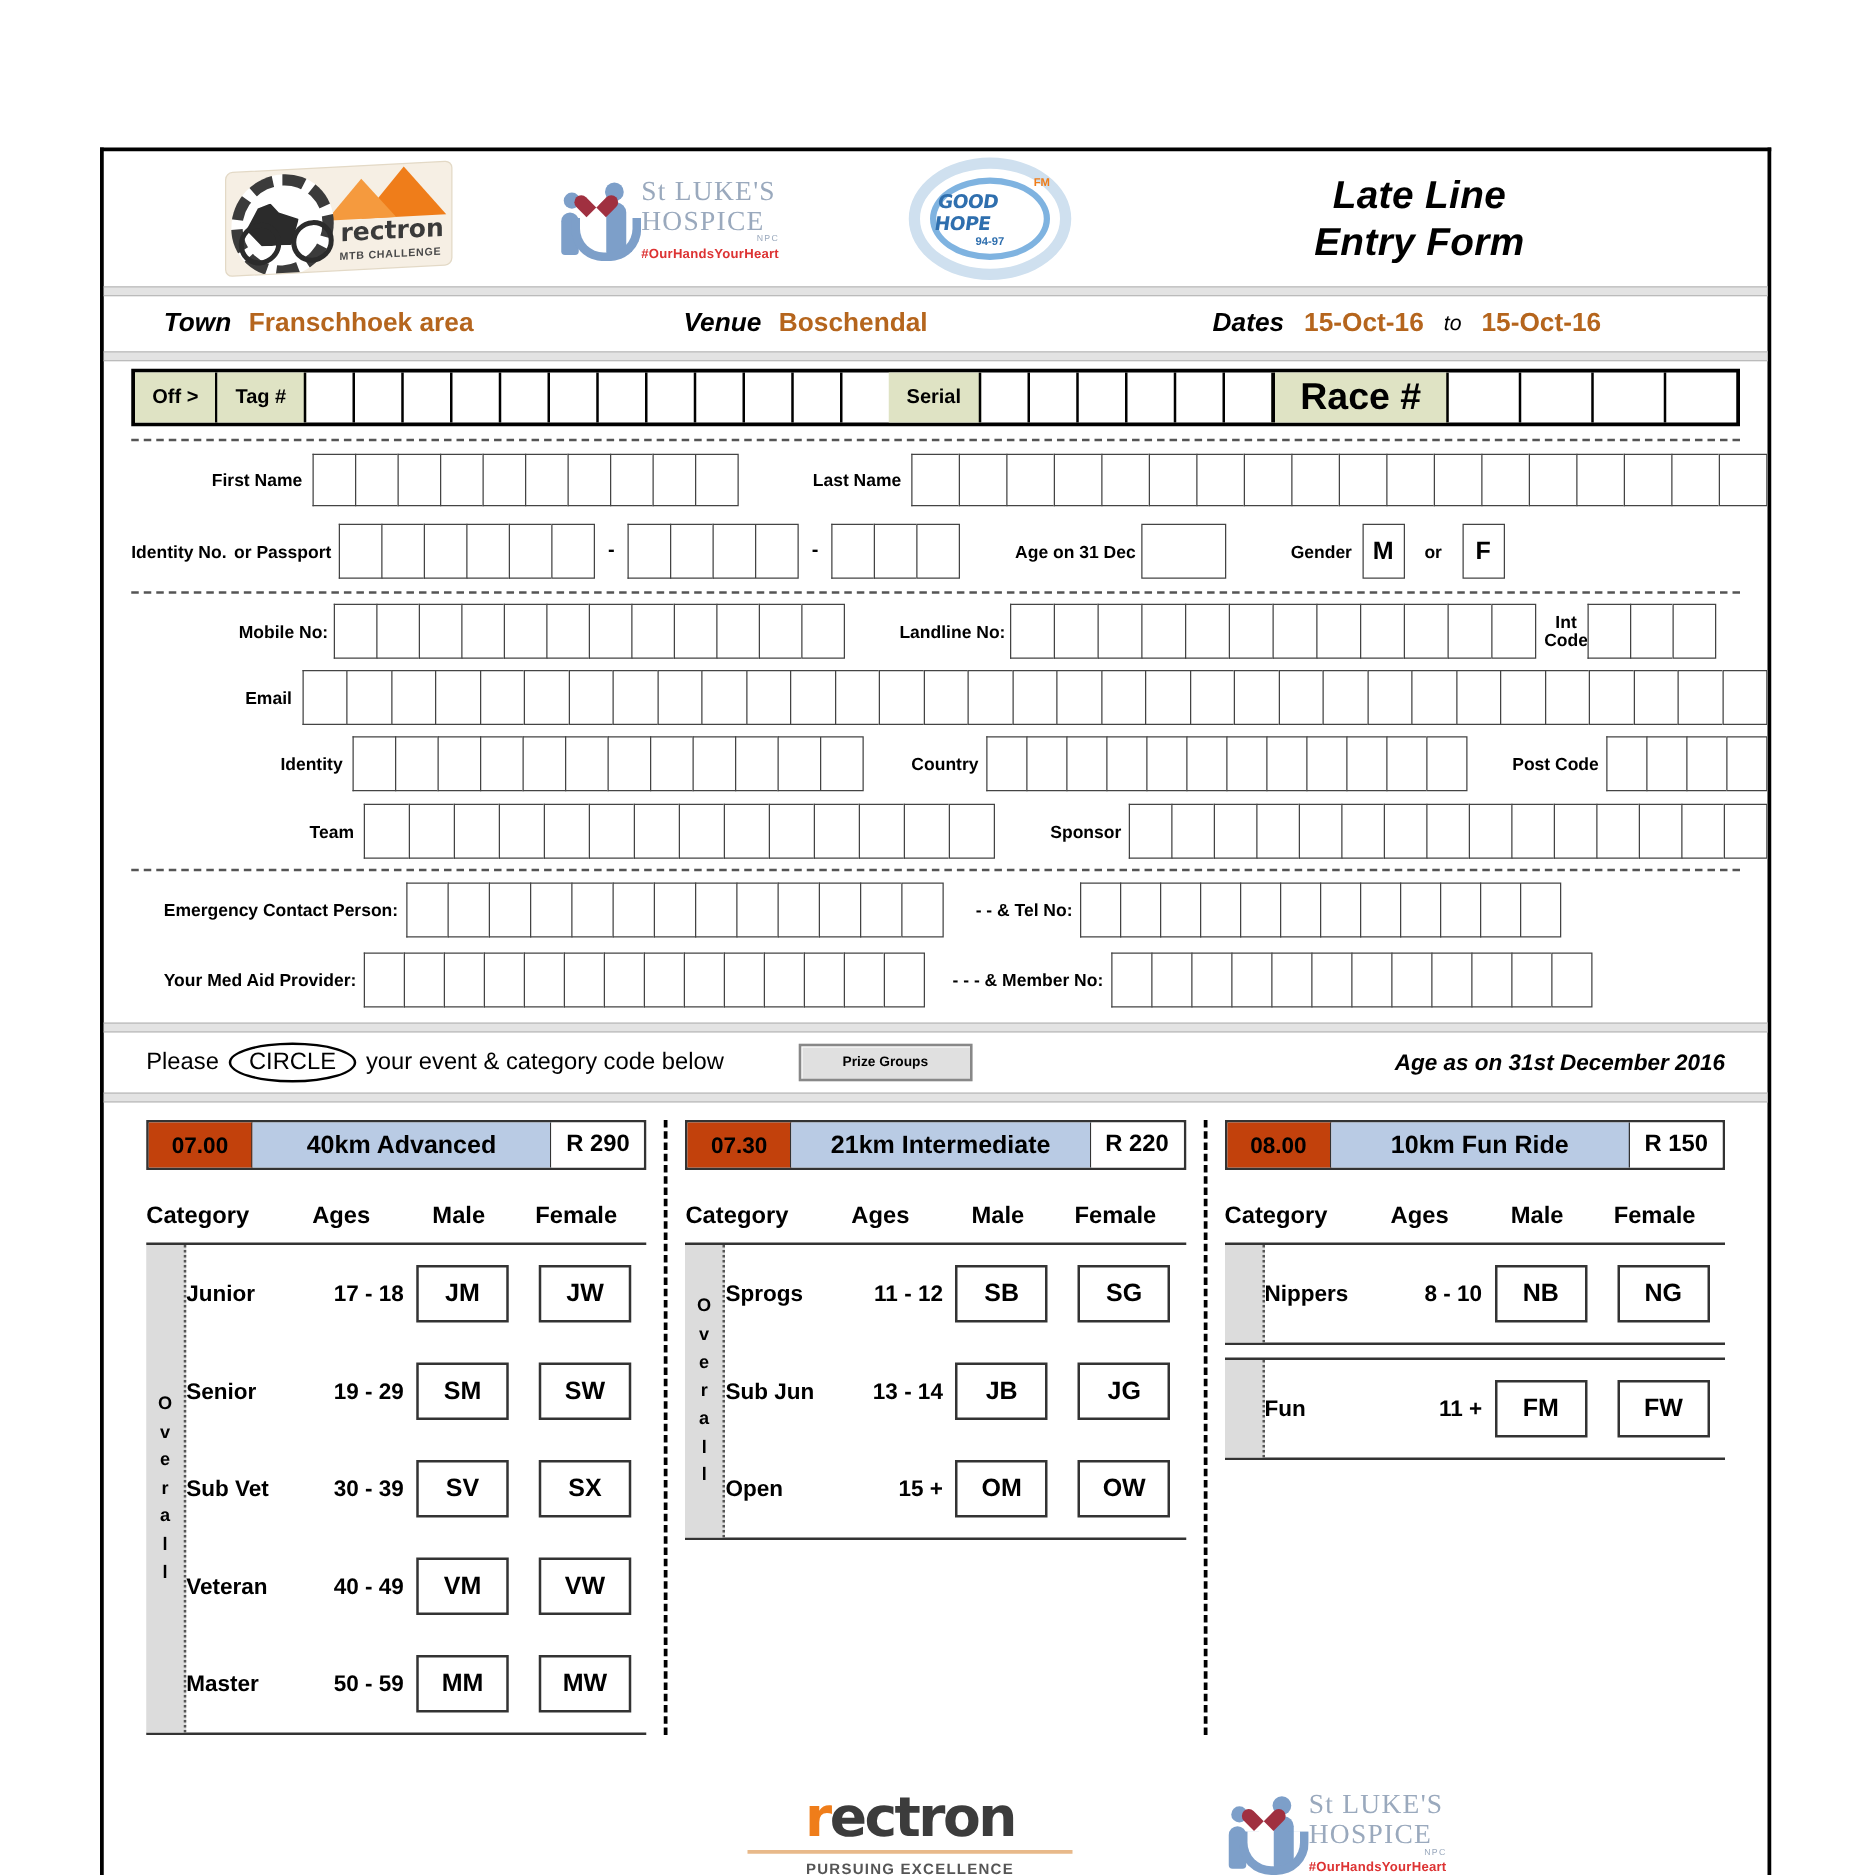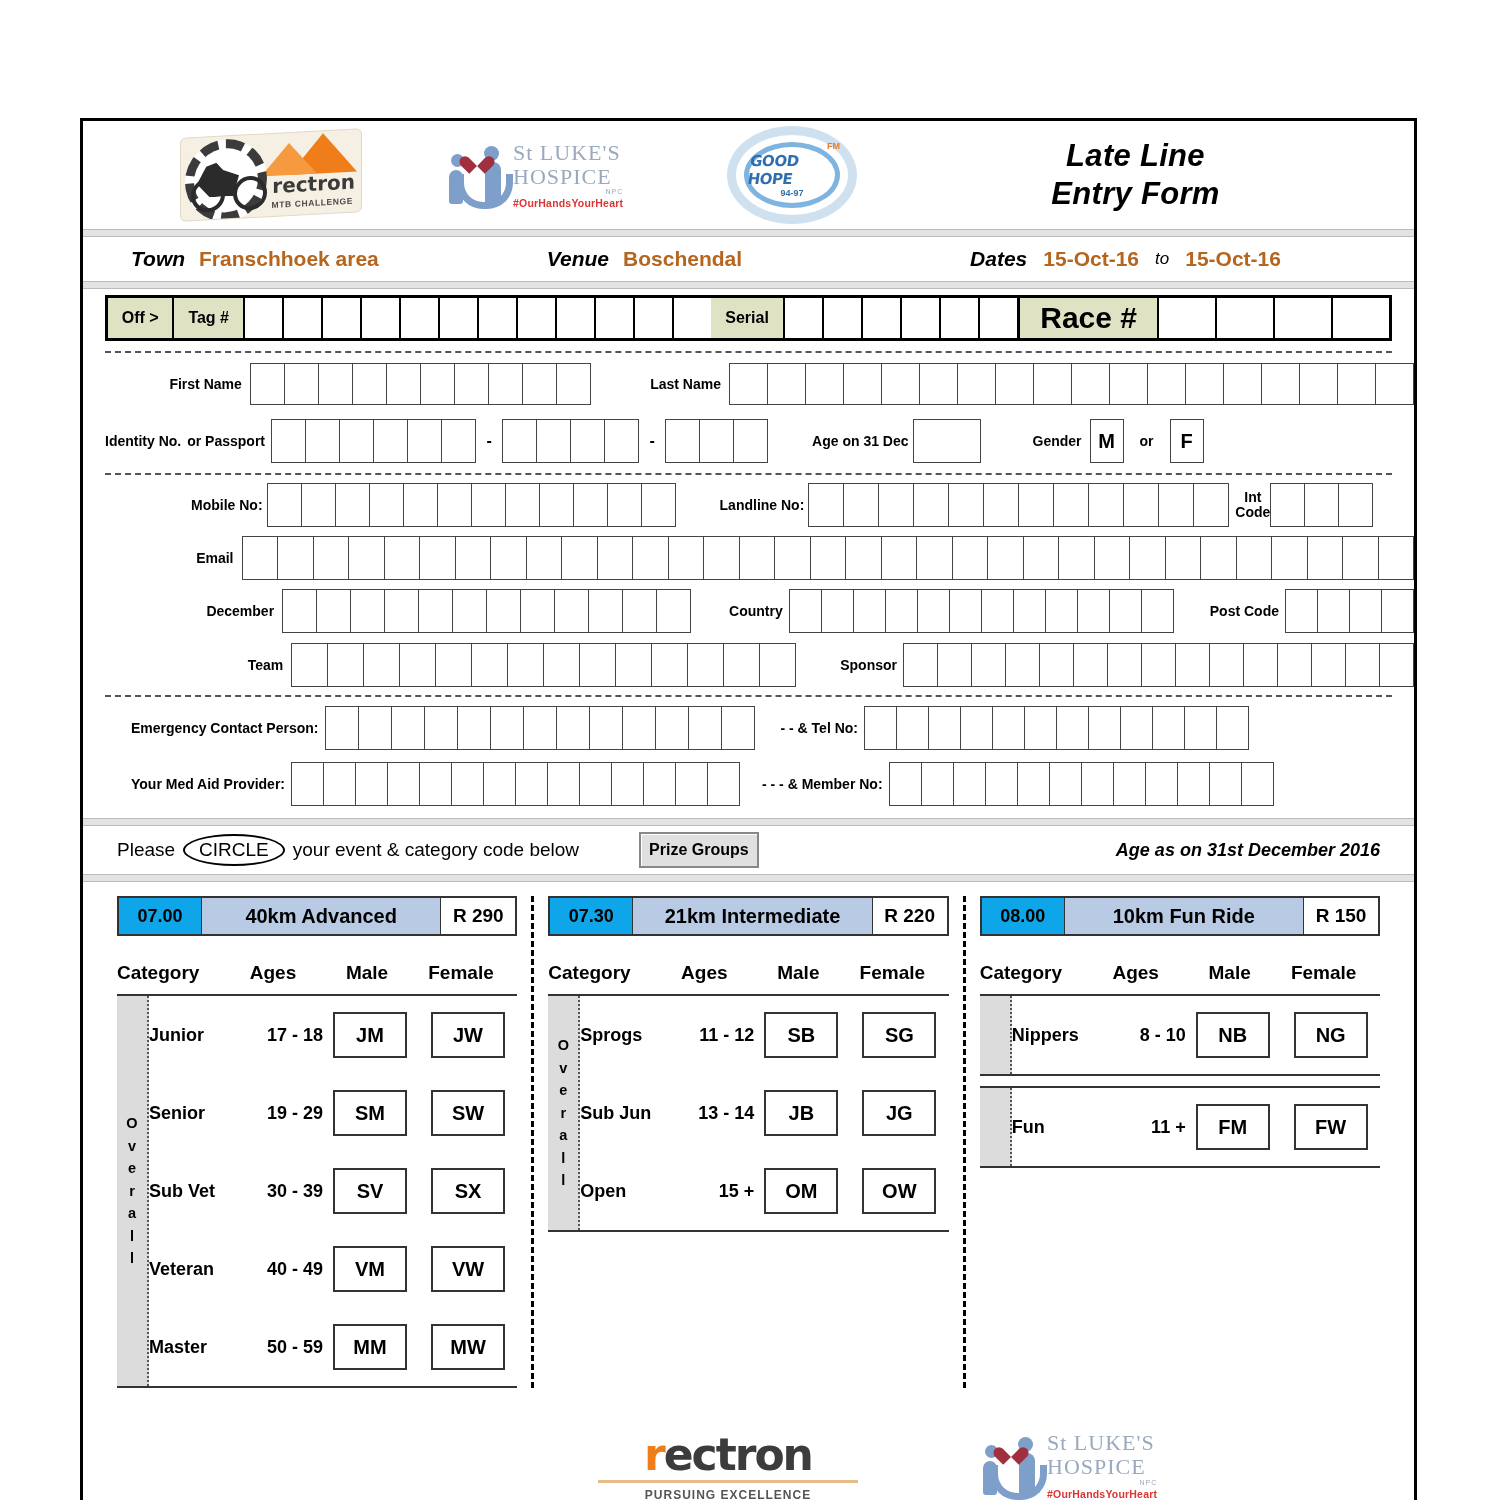--- a/index.html
+++ b/index.html
@@ -91,21 +91,21 @@
   .tagcap{background:#dfe3c4;border-right:2px solid #000;display:flex;align-items:center;justify-content:center;
           font-weight:bold;}
   .tcell{border-right:2px solid #000;}
   .tagrow .tcell:last-child{border-right:none;}
 
   
   .evtwrap{display:flex;margin-top:14px;padding:0 20px;}
   .evtcol{flex:1;padding:0 14px;}
   .vdash{border-left:3px dashed #000;}
   .evthead{display:flex;border:2px solid #333;height:36px;align-items:stretch;}
-  .evt-time{width:82px;background:#0ea5e9;display:flex;align-items:center;justify-content:center;
+  .evt-time{width:82px;background:#c2410c;display:flex;align-items:center;justify-content:center;
             font-weight:bold;font-size:18px;border-right:1px solid #333;}
   .evt-name{flex:1;background:#b9cbe4;display:flex;align-items:center;justify-content:center;
             font-weight:bold;font-size:20px;border-right:1px solid #333;}
   .evt-price{width:74px;background:#fff;display:flex;align-items:center;justify-content:center;
              font-weight:bold;font-size:19px;}
 
   .cathead{display:flex;margin-top:26px;font-size:19px;font-weight:bold;}
   .c-cat{width:108px;} .c-age{width:96px;text-align:center;}
   .c-m{width:92px;text-align:center;} .c-f{width:96px;text-align:center;}
 
@@ -117,21 +117,21 @@
   .catrow{display:flex;align-items:center;height:78px;}
   .catrow .nm{width:82px;font-size:18px;font-weight:bold;}
   .catrow .ag{width:92px;text-align:right;font-size:18px;font-weight:bold;padding-right:10px;}
   .codebox{width:70px;height:42px;border:2px solid #333;display:flex;align-items:center;justify-content:center;
            font-size:20px;font-weight:bold;background:#fff;}
   .codegap{width:24px;}
 
   
   .circlerow{display:flex;align-items:center;height:48px;padding:0 34px;font-size:19px;}
   .circle-el{border:2.5px solid #000;border-radius:50%;padding:3px 14px;margin:0 8px;font-size:19px;}
-  .prizebtn{border:2px solid #888;background:#e0e0e0;padding:7px 8px;font-size:16px;font-weight:bold;
+  .prizebtn{border:2px solid #888;background:#e0e0e0;padding:7px 33px;font-size:11px;font-weight:bold;
             box-shadow:1px 1px 0 #fff inset;}
   .ageas{margin-left:auto;font-style:italic;font-weight:bold;font-size:18px;}
 
   
   .rectron-b{text-align:center;}
   .rect-word{font-size:44px;font-weight:bold;color:#3c3c3c;letter-spacing:-2px;font-family:"DejaVu Sans",sans-serif;}
   .rect-word span{color:#ef7d1a;}
   .rect-line{height:3px;background:#e8b98a;width:260px;margin:0 auto;}
   .rect-sub{font-size:12px;font-weight:bold;color:#555;letter-spacing:1px;margin-top:5px;}
 </style>
@@ -392,21 +392,21 @@
         <div class="cell" style="width: 34.5px; height: 42px;"></div>
         <div class="cell" style="width: 34.5px; height: 42px;"></div>
         <div class="cell" style="width: 34.5px; height: 42px;"></div>
         <div class="cell" style="width: 34.5px; height: 42px;"></div>
         <div class="cell" style="width: 34.5px; height: 42px;"></div>
         <div class="cell" style="width: 34.5px; height: 42px;"></div>
       </div>
   </div>
 
   <div class="row" style="height:54px;padding-left:108px">
-    <span class="lab" style="width:110px;text-align:right;padding-right:8px">December</span>
+    <span class="lab" style="width:110px;text-align:right;padding-right:8px">Identity</span>
     <div class="boxes" id="prov">
         <div class="cell" style="width: 33px; height: 42px;"></div>
         <div class="cell" style="width: 33px; height: 42px;"></div>
         <div class="cell" style="width: 33px; height: 42px;"></div>
         <div class="cell" style="width: 33px; height: 42px;"></div>
         <div class="cell" style="width: 33px; height: 42px;"></div>
         <div class="cell" style="width: 33px; height: 42px;"></div>
         <div class="cell" style="width: 33px; height: 42px;"></div>
         <div class="cell" style="width: 33px; height: 42px;"></div>
         <div class="cell" style="width: 33px; height: 42px;"></div>

